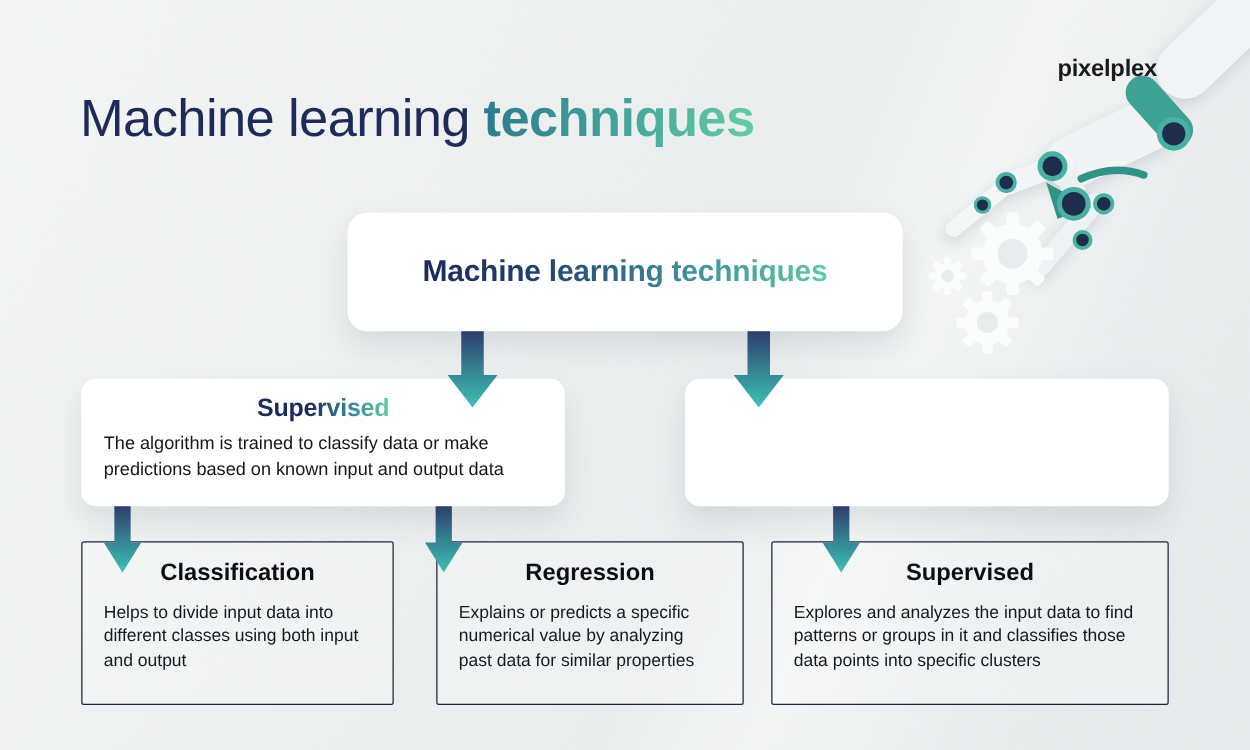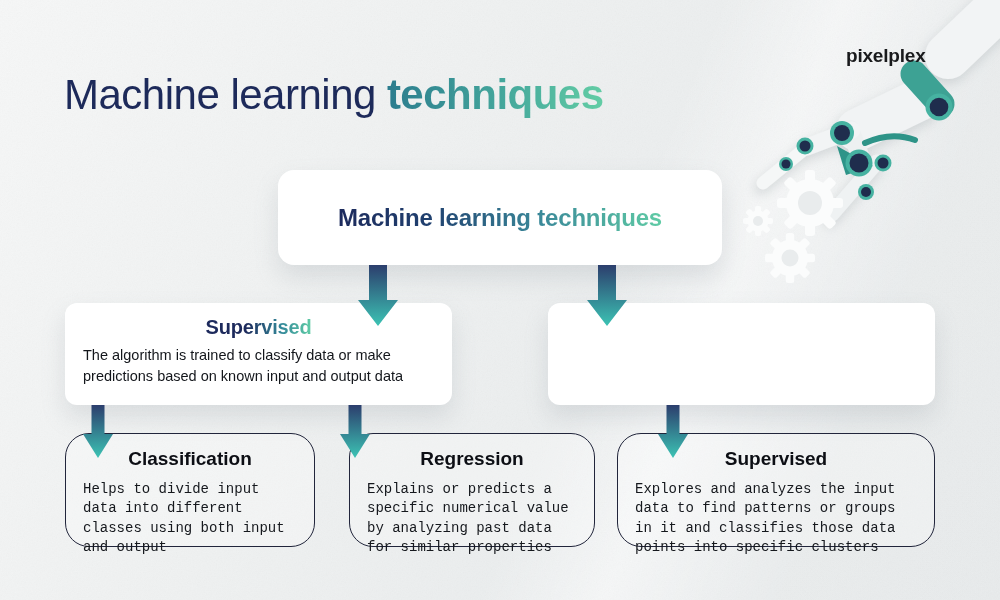--- a/index.html
+++ b/index.html
@@ -41,26 +41,26 @@
   .card.branch{width:387px;height:102px;top:303px;text-align:center;}
   .card.branch .node-title{
     margin-top:13px;font-size:20px;font-weight:700;letter-spacing:-.2px;display:inline-block;
     background:linear-gradient(90deg,#1d2a5c 0%,#1d2a5c 38%,#34899a 72%,#5fcba5 100%);
     -webkit-background-clip:text;background-clip:text;color:transparent;
   }
   .card.branch .node-desc{
     margin:6px 18px 0 18px;text-align:left;font-size:14.5px;line-height:1.42;color:#13161b;
   }
   .leaf{
-    position:absolute;z-index:4;top:433px;height:114px;box-sizing:border-box;
-    border:1.5px solid #21253b;border-radius:24px;background:rgba(255,255,255,.28);
+    position:absolute;z-index:4;top:433px;height:131px;box-sizing:border-box;
+    border:1.5px solid #21253b;border-radius:2px;background:rgba(255,255,255,.28);
     text-align:center;
   }
   .leaf .node-title{margin-top:14px;font-size:19px;font-weight:700;color:#0c0e14;display:inline-block;}
-  .leaf .node-desc{margin:10px 17px 0 17px;text-align:left;font-size:14px;line-height:1.38;color:#15181d;font-family:Liberation Mono, monospace;}
+  .leaf .node-desc{margin:10px 17px 0 17px;text-align:left;font-size:14px;line-height:1.38;color:#15181d;}
   .leaf.classification{left:65px;width:250px;}
   .leaf.regression{left:349px;width:246px;}
   .leaf.clustering{left:617px;width:318px;}
   
   .connectors{position:absolute;left:0;top:0;z-index:5;pointer-events:none;}
   .robot{position:absolute;left:700px;top:0;z-index:3;pointer-events:none;}
 </style>
 </head>
 <body>
 

